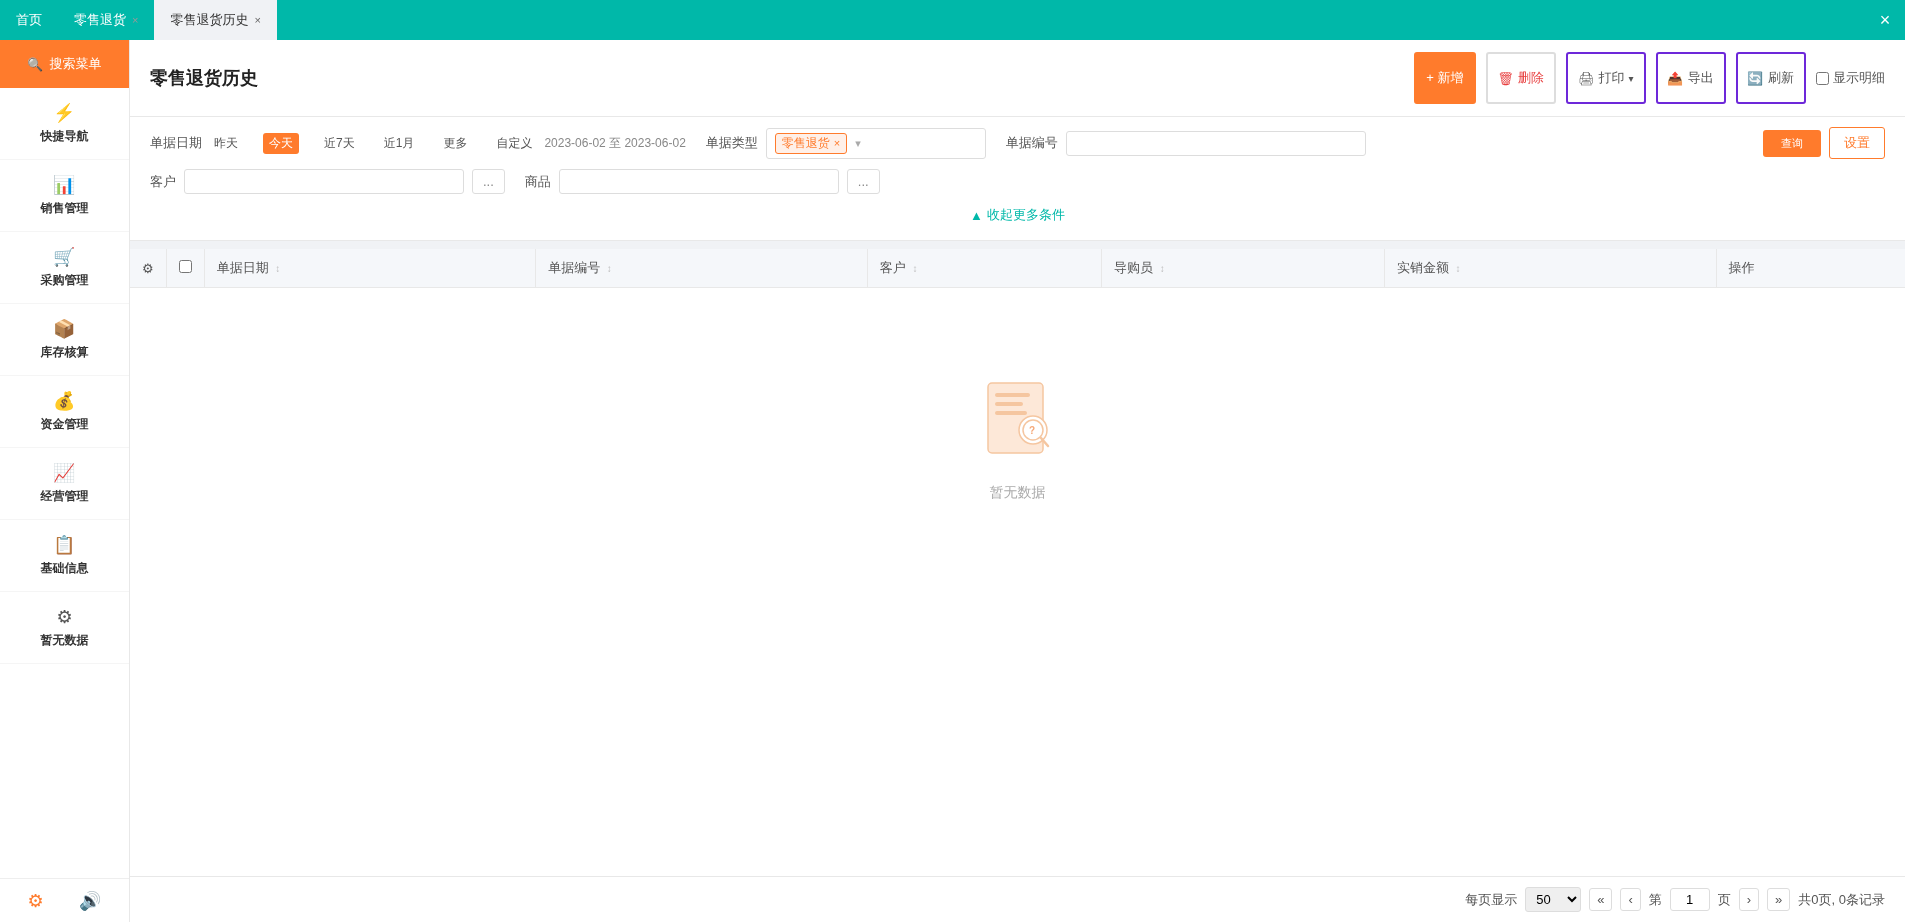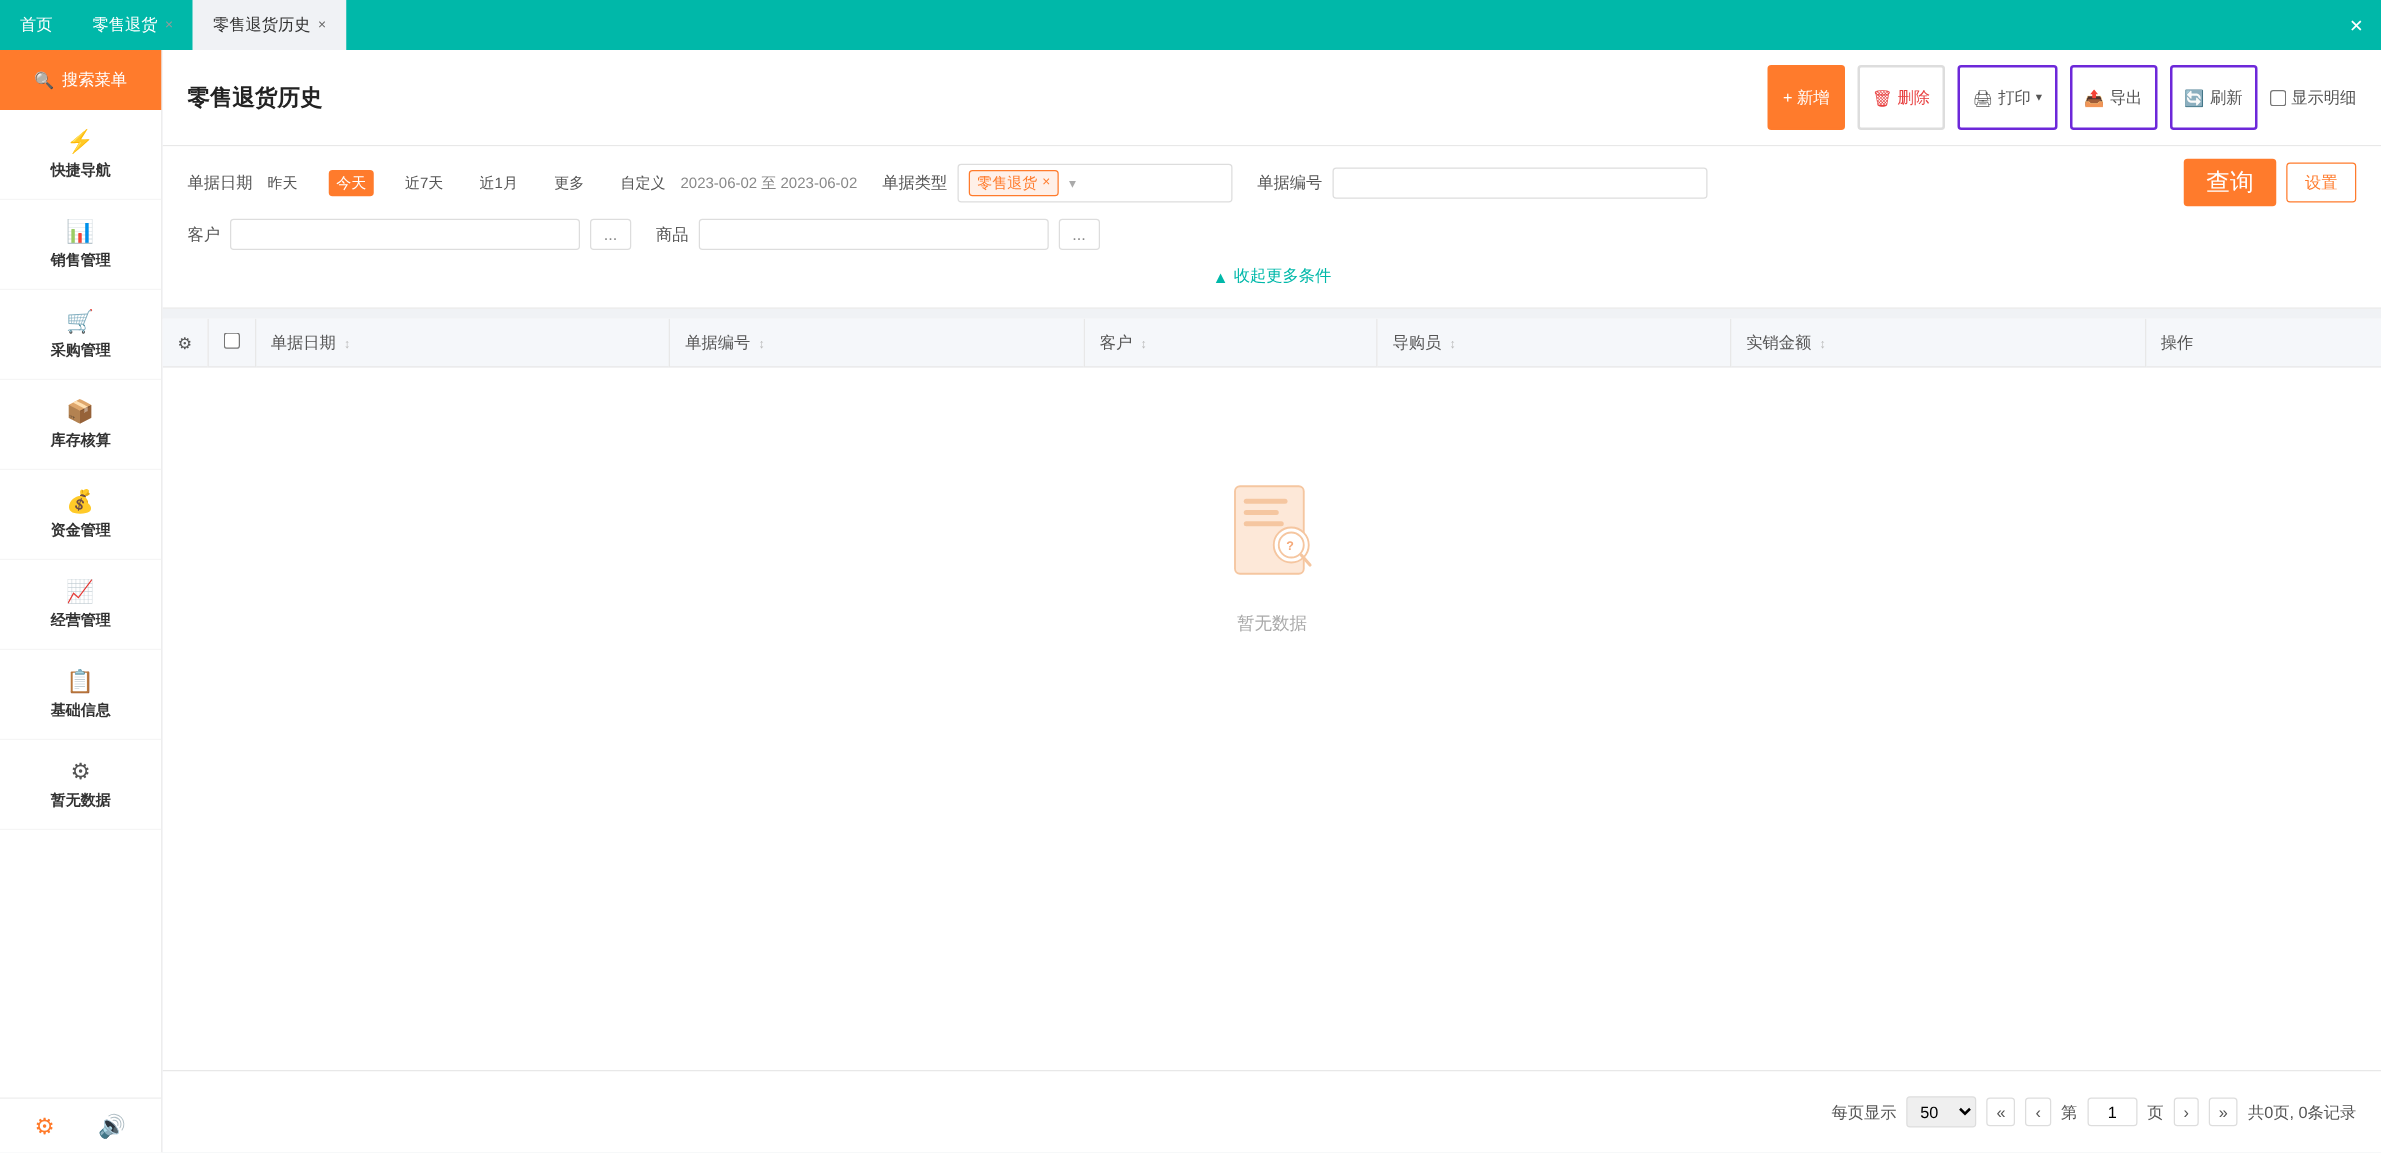--- a/index.html
+++ b/index.html
@@ -336,21 +336,21 @@
     .empty-text {
       font-size: 14px;
       color: #aaa;
       font-family: Liberation Serif, serif;
     }
 
     
     .pagination-bar {
       background: #fff;
       border-top: 1px solid #e8e8e8;
-      padding: 20px 20px;
+      padding: 10px 20px;
       display: flex;
       align-items: center;
       justify-content: flex-end;
       gap: 8px;
       font-size: 13px;
       color: #555;
     }
     .page-size-select {
       border: 1px solid #ddd;
       border-radius: 3px;
@@ -506,21 +506,21 @@
             <span class="select-dropdown-arrow">▾</span>
           </div>
         </div>
 
         <div class="filter-item">
           <span class="filter-label">单据编号</span>
           <input class="filter-input filter-input-wide" type="text" style="">
         </div>
 
         <div style="margin-left:auto; display:flex; gap:8px; align-items:center;">
-          <button style="background:#ff7b2c; color:#fff; border:none; border-radius:3px; padding:6px 18px; font-size:19px; cursor:pointer;">
+          <button style="background:#ff7b2c; color:#fff; border:none; border-radius:3px; padding:6px 18px; font-size:11px; cursor:pointer;">
             <span>查询</span>
           </button>
           <button style="background:#fff; color:#ff7b2c; border:1px solid #ff7b2c; border-radius:3px; padding:6px 14px; font-size:13px; cursor:pointer;">
             <span>设置</span>
           </button>
         </div>
       </div>
 
       <div class="filter-row">
 

